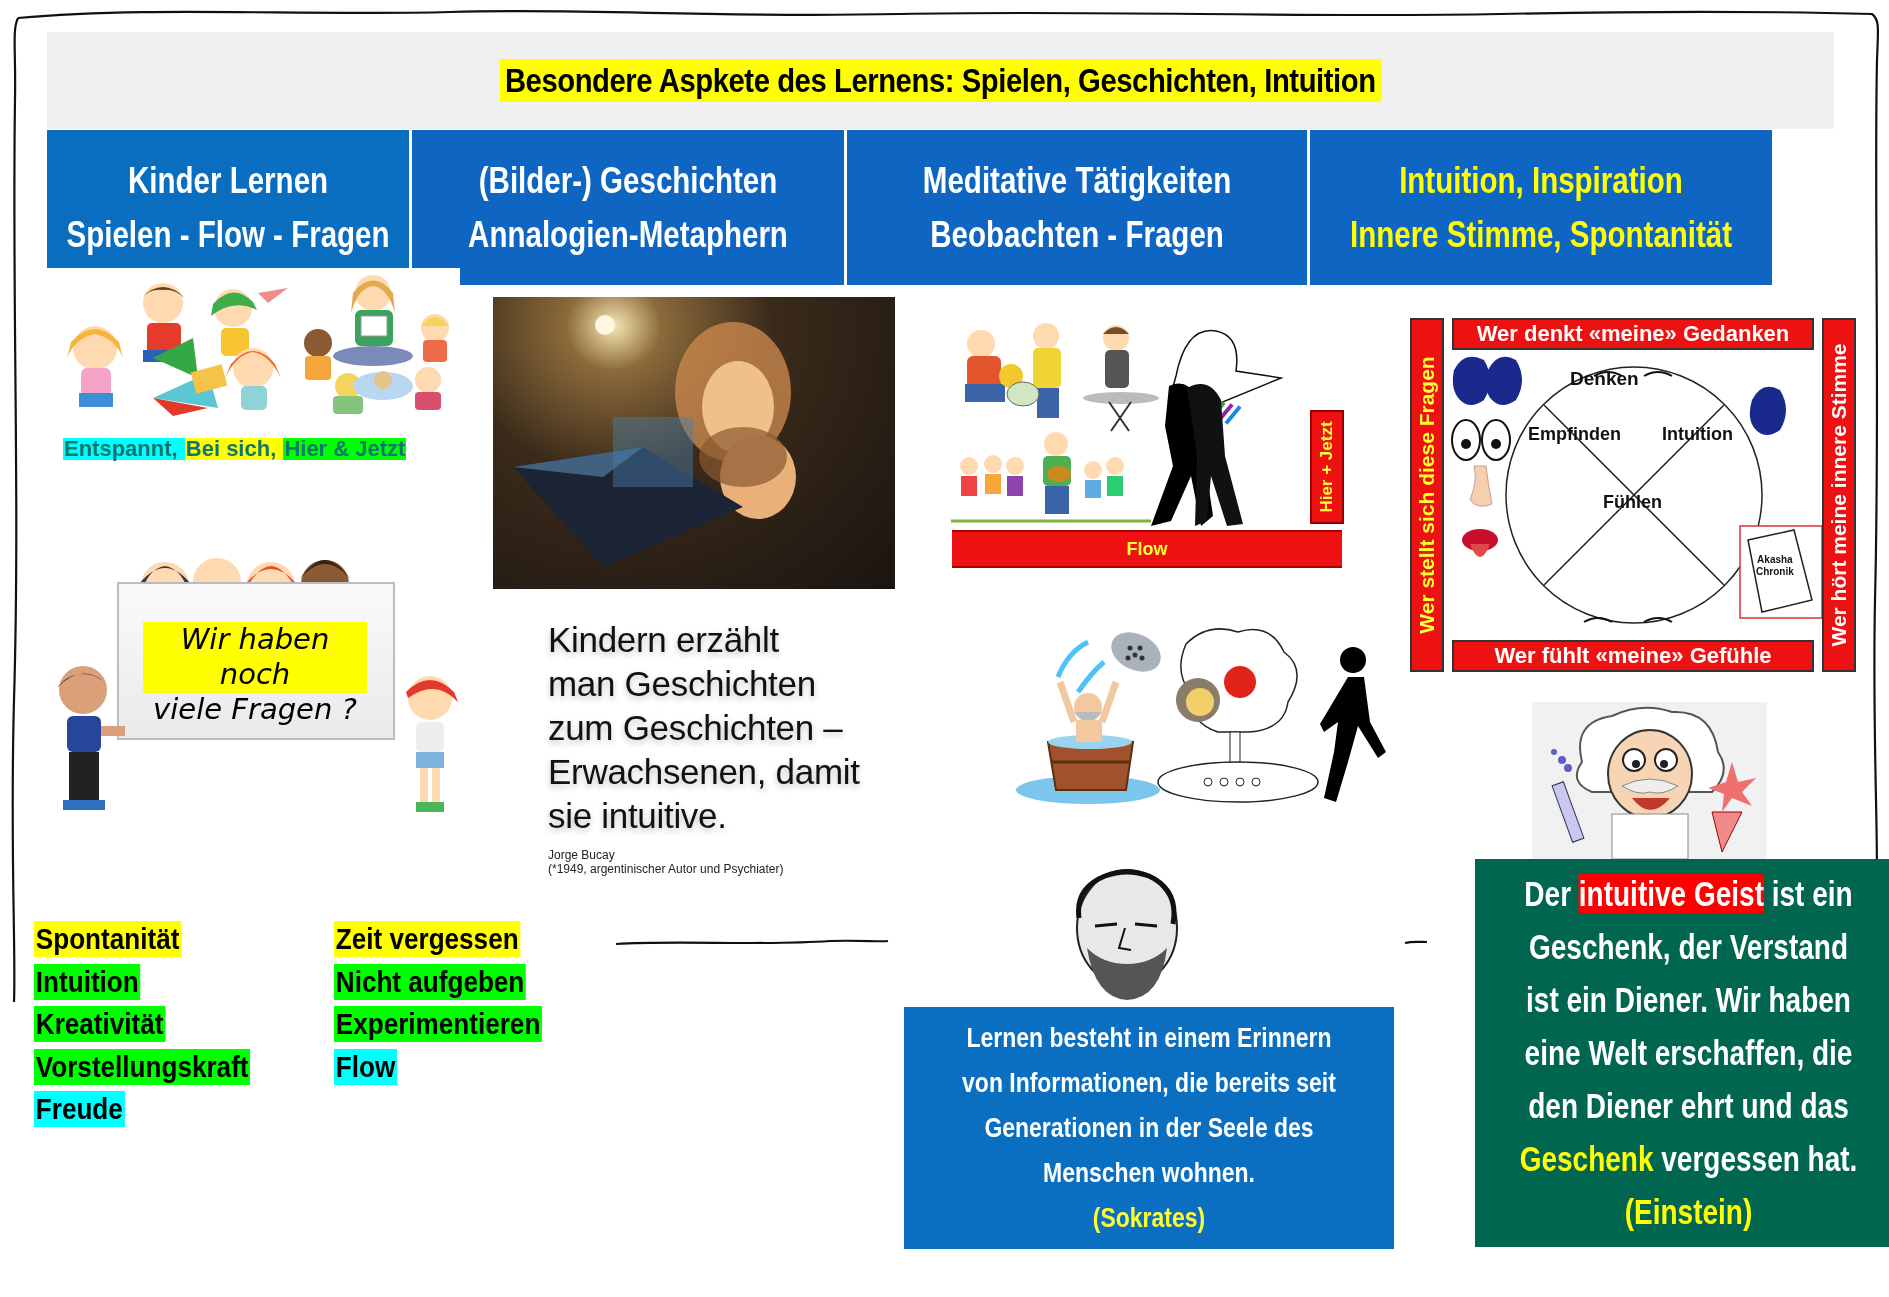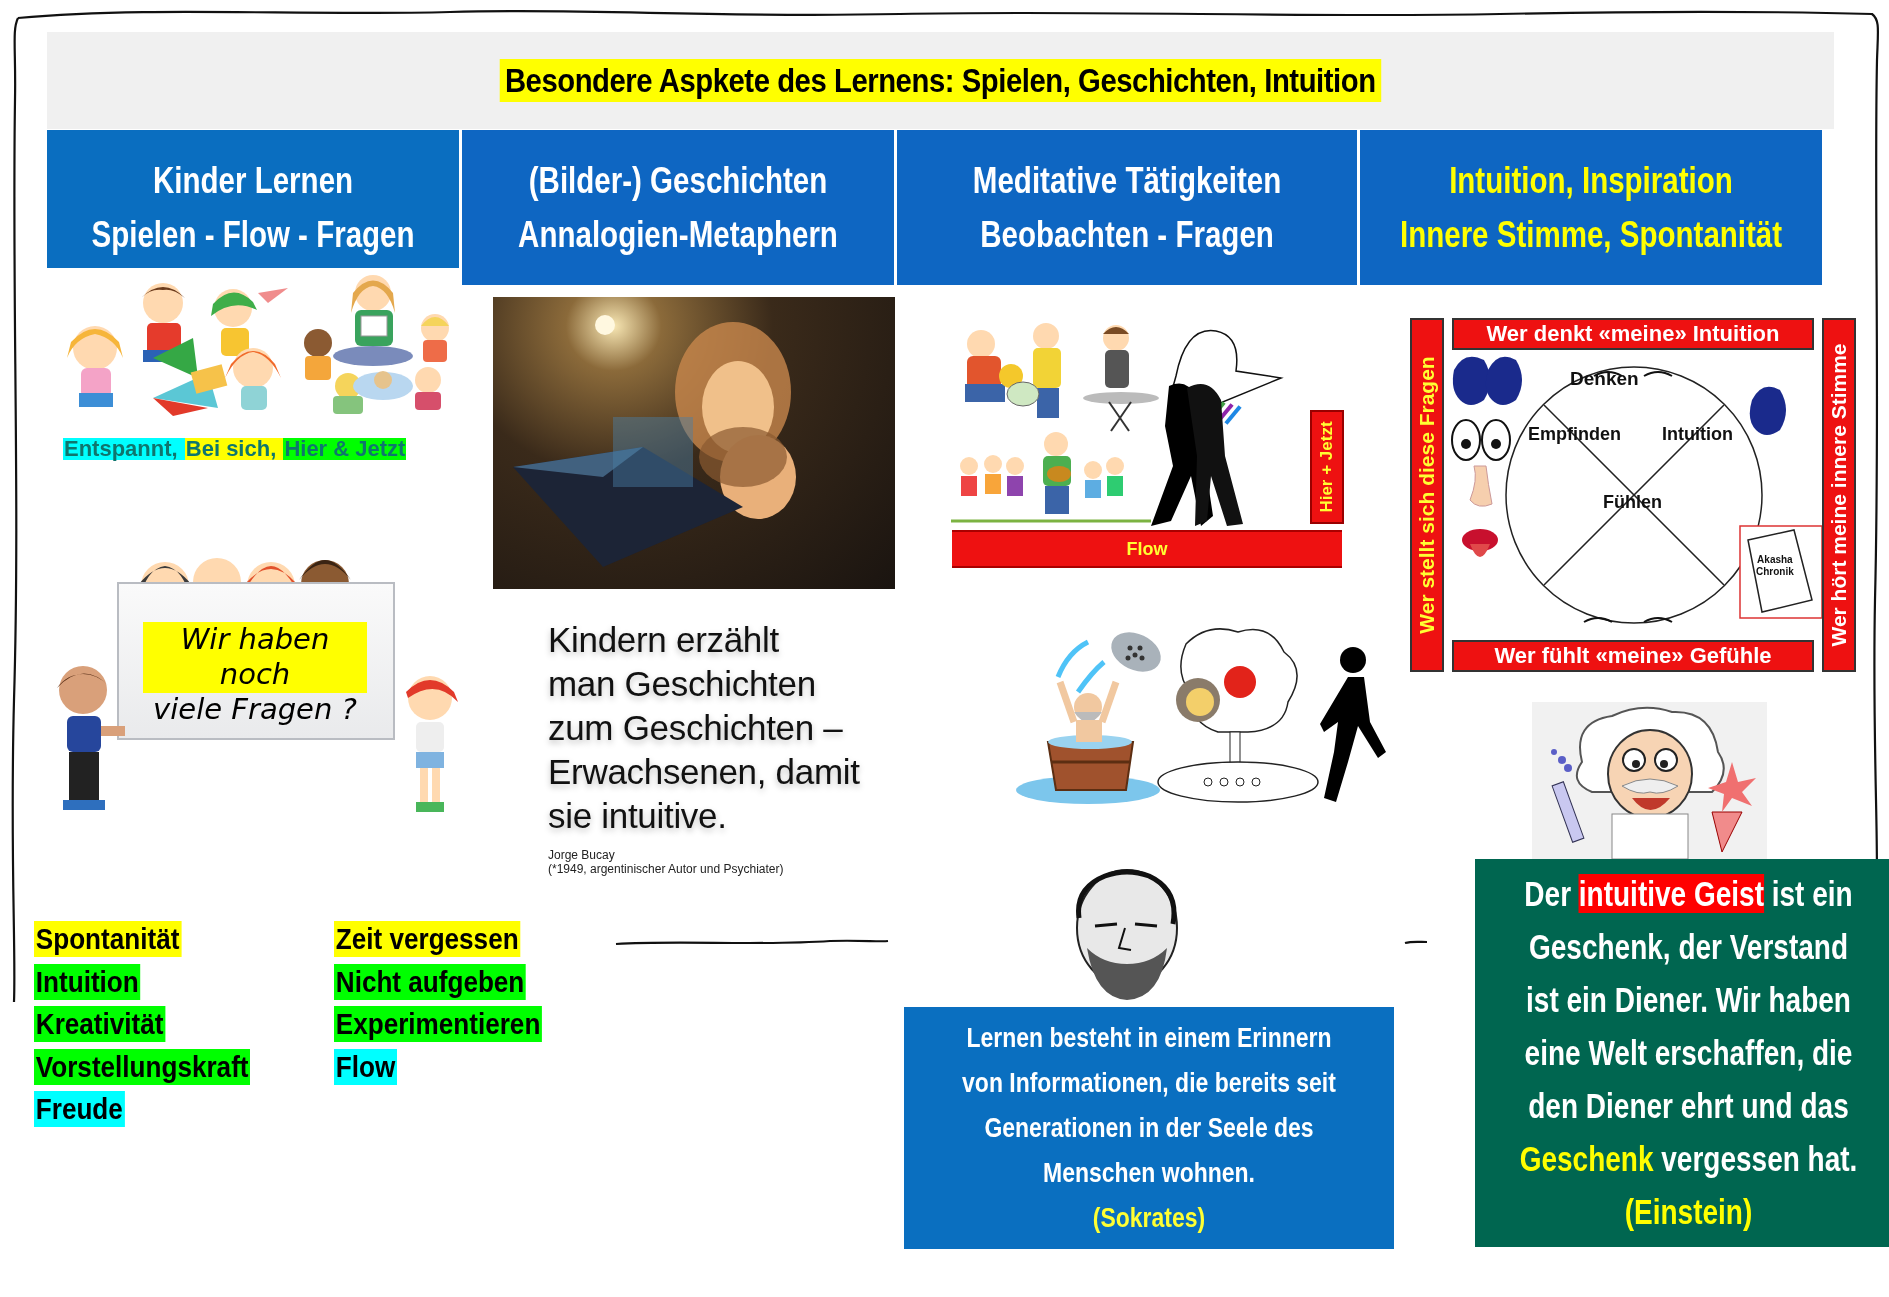--- a/index.html
+++ b/index.html
@@ -75,21 +75,21 @@
   <path d="M18 18 C 12 30, 16 50, 15 100 C 12 300, 20 500, 14 700 C 10 850, 16 950, 14 1002" fill="none" stroke="#111" stroke-width="2.2"></path>
   <path d="M616 944 C 680 940, 760 946, 830 941 C 860 940, 880 942, 888 941" fill="none" stroke="#111" stroke-width="2.2"></path>
   <path d="M1405 943 C 1412 941, 1420 942, 1427 942" fill="none" stroke="#111" stroke-width="2.2"></path>
 </svg>
 
 <div class="abs title-bar">
   <span class="title-text">Besondere Aspkete des Lernens: Spielen, Geschichten, Intuition</span>
 </div>
 
 <div class="abs header-row">
-  <div class="header-cell first" style="width:412px">
+  <div class="header-cell first" style="width:362px">
     <span>Kinder Lernen</span>
     <span>Spielen - Flow - Fragen</span>
   </div>
   <div class="header-cell" style="width:432px">
     <span>(Bilder-) Geschichten</span>
     <span>Annalogien-Metaphern</span>
   </div>
   <div class="header-cell" style="width:460px">
     <span>Meditative  Tätigkeiten</span>
     <span>Beobachten - Fragen</span>
@@ -345,21 +345,21 @@
 </div>
 
 <div class="pic diagram">
   <div class="dg-bar-v" style="left:0;top:2px;width:34px;height:354px;">
     <span style="color:#ffff33">Wer stellt sich diese Fragen</span>
   </div>
   <div class="dg-bar-v" style="right:0;top:2px;width:34px;height:354px;">
     <span style="color:#ffffff">Wer hört meine innere Stimme</span>
   </div>
   <div class="dg-bar-h" style="left:42px;top:2px;width:362px;height:32px;">
-    <span>Wer denkt «meine» Intuition</span>
+    <span>Wer denkt «meine» Gedanken</span>
   </div>
   <div class="dg-bar-h" style="left:42px;top:324px;width:362px;height:32px;">
     <span>Wer fühlt «meine» Gefühle</span>
   </div>
   <svg style="position:absolute;left:34px;top:34px;" width="378" height="290" viewBox="0 0 378 290">
     <circle cx="190" cy="145" r="128" fill="none" stroke="#222" stroke-width="1.5"></circle>
     <line x1="100" y1="55" x2="280" y2="235" stroke="#222" stroke-width="1.5"></line>
     <line x1="280" y1="55" x2="100" y2="235" stroke="#222" stroke-width="1.5"></line>
 
     <g fill="#1a2a8c">

